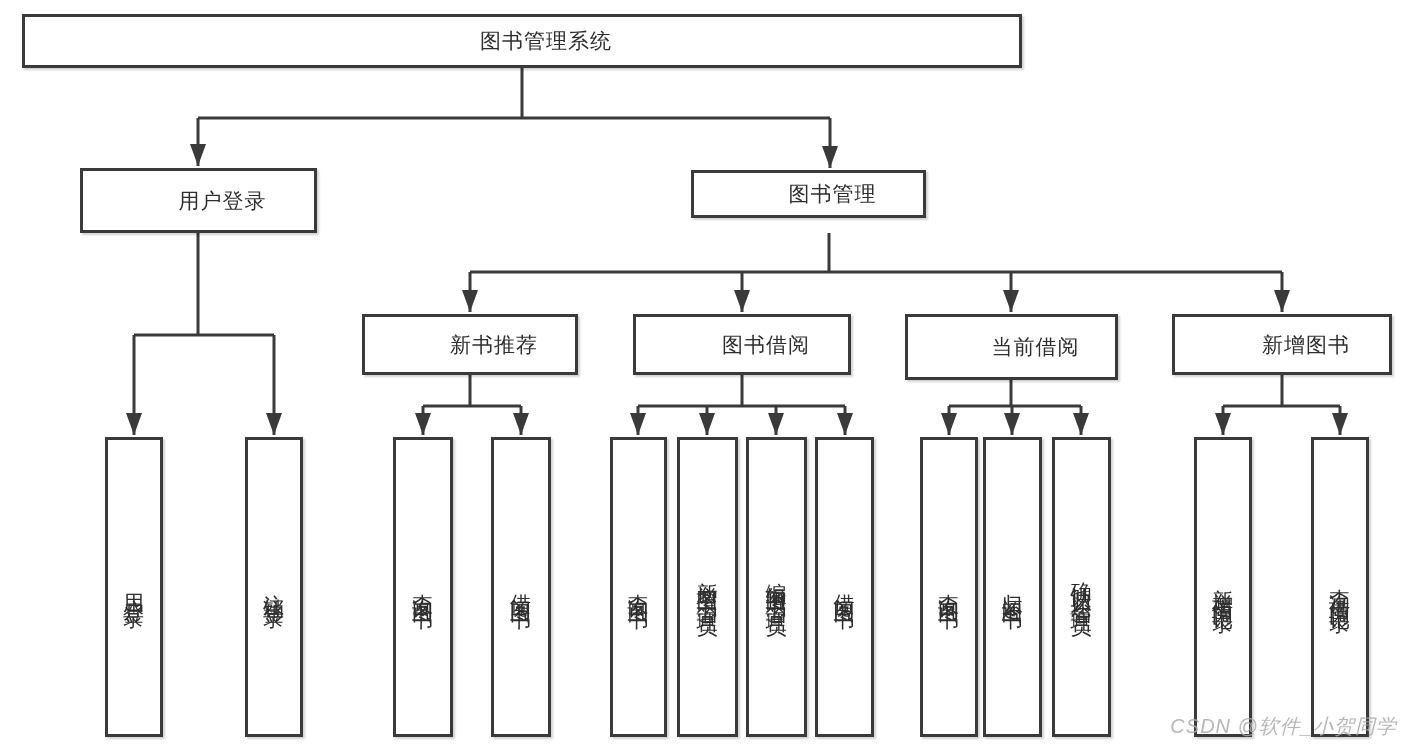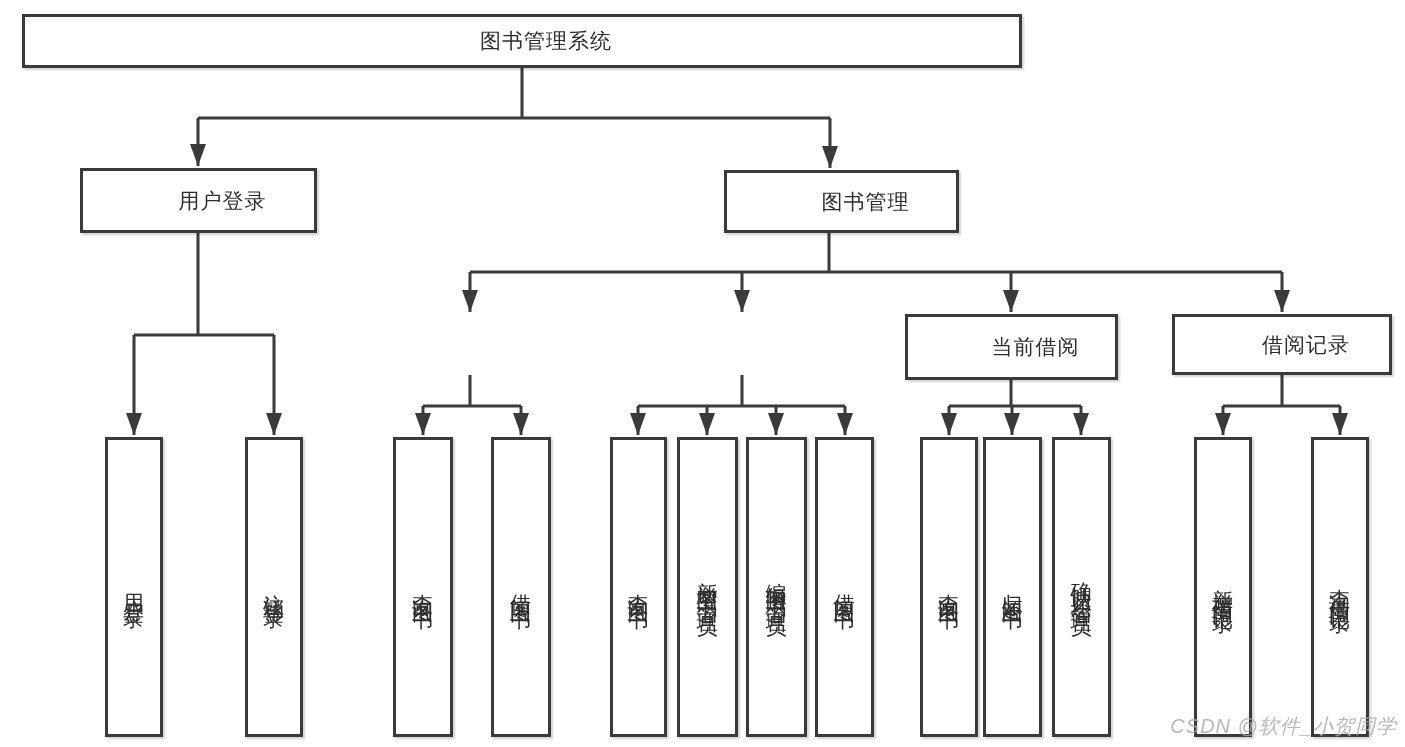--- a/index.html
+++ b/index.html
@@ -108,24 +108,26 @@
     <path d="M1081,406 V435" marker-end="url(#arrow)"></path>
 
     <path d="M1282,375 V406 M1223,406 H1340"></path>
     <path d="M1223,406 V435" marker-end="url(#arrow)"></path>
     <path d="M1340,406 V435" marker-end="url(#arrow)"></path>
   </svg>
 
   <div class="box" style="left:22px;top:14px;width:1000px;height:54px">图书管理系统</div>
 
   <div class="box" style="left:80px;top:168px;width:237px;height:65px">用户登录</div>
-  <div class="box" style="left:724px;top:170px;width:235px;height:63px">图书管理</div>
+  <div class="box" style="left:691px;top:170px;width:235px;height:48px">图书管理</div>
 
+  <div class="box" style="left:362px;top:314px;width:216px;height:61px">新书推荐</div>
+  <div class="box" style="left:633px;top:314px;width:218px;height:61px">图书借阅</div>
   <div class="box" style="left:905px;top:314px;width:213px;height:66px">当前借阅</div>
-  <div class="box" style="left:1172px;top:314px;width:220px;height:61px">借阅记录</div>
+  <div class="box" style="left:1172px;top:314px;width:220px;height:61px">新增图书</div>
 
   <div class="box vbox" style="left:105px;top:437px;width:58px;height:300px">用户登录</div>
   <div class="box vbox" style="left:245px;top:437px;width:58px;height:300px">注销登录</div>
 
   <div class="box vbox" style="left:393px;top:437px;width:60px;height:300px">查询图书</div>
   <div class="box vbox" style="left:491px;top:437px;width:60px;height:300px">借阅图书</div>
 
   <div class="box vbox" style="left:610px;top:437px;width:57px;height:300px">查询图书</div>
   <div class="box vbox" style="left:677px;top:437px;width:61px;height:300px">新增图书（管理员）</div>
   <div class="box vbox" style="left:746px;top:437px;width:61px;height:300px">编辑图书（管理员）</div>

